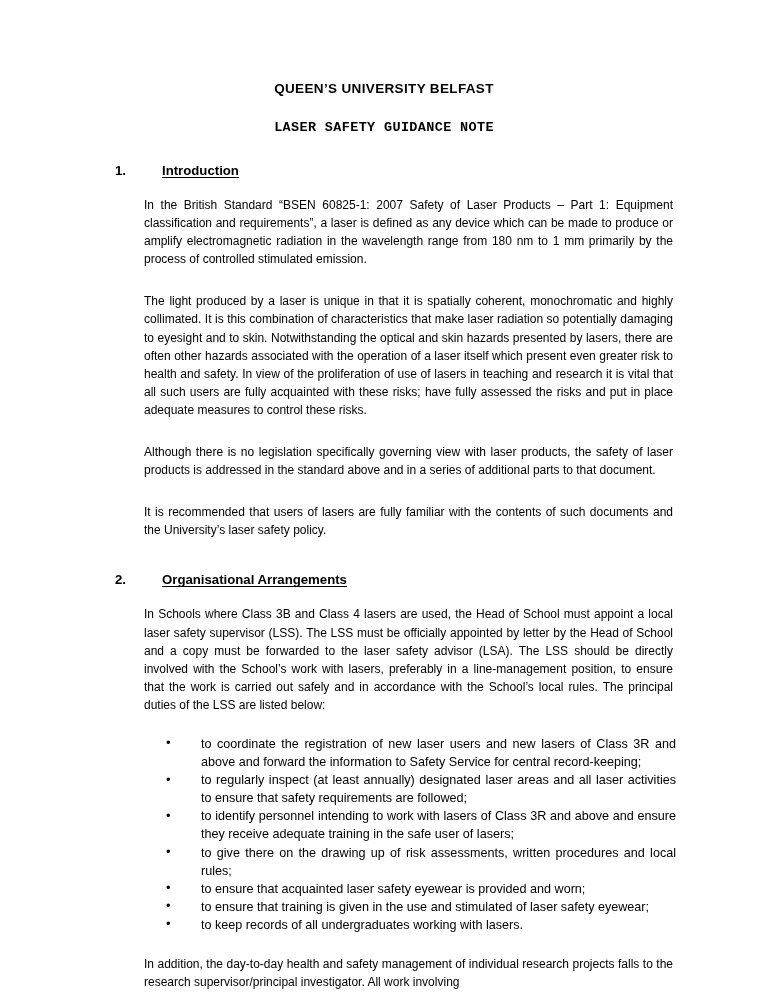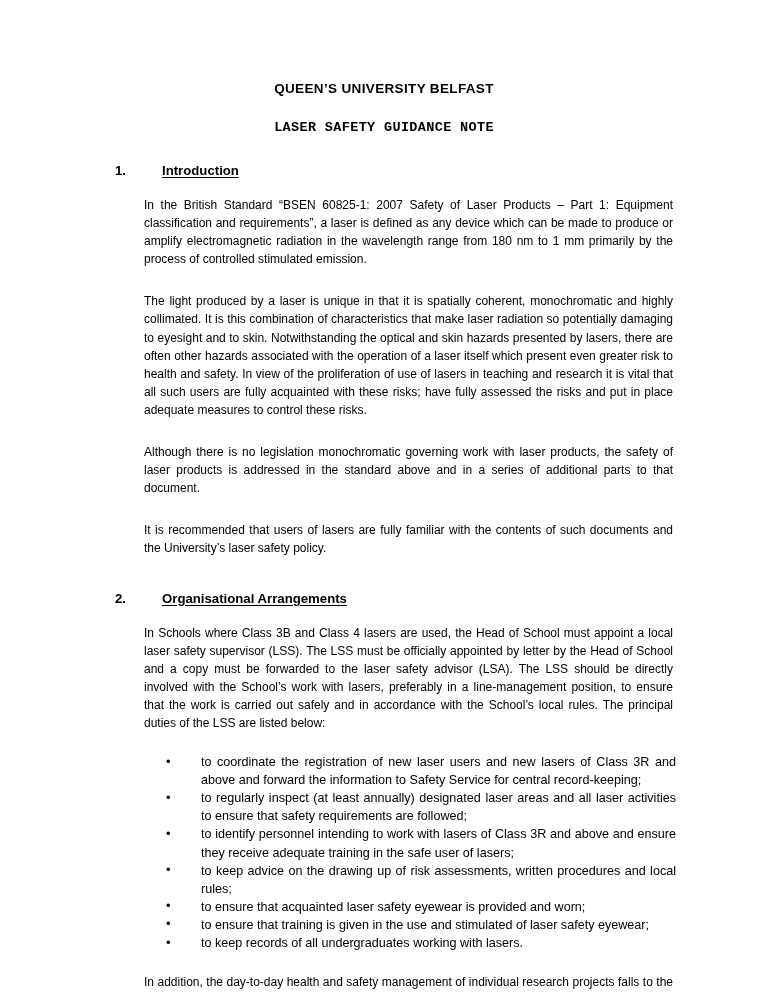--- a/index.html
+++ b/index.html
@@ -131,21 +131,21 @@
     </div>
 
     <div class="gap-after-heading"></div>
 
     <p class="body-text">In the British Standard “BSEN 60825-1: 2007 Safety of Laser Products – Part 1: Equipment classification and requirements”, a laser is defined as any device which can be made to produce or amplify electromagnetic radiation in the wavelength range from 180 nm to 1 mm primarily by the process of controlled stimulated emission.</p>
     <div class="para-gap"></div>
 
     <p class="body-text">The light produced by a laser is unique in that it is spatially coherent, monochromatic and highly collimated.  It is this combination of characteristics that make laser radiation so potentially damaging to eyesight and to skin.  Notwithstanding the optical and skin hazards presented by lasers, there are often other hazards associated with the operation of a laser itself which present even greater risk to health and safety.  In view of the proliferation of use of lasers in teaching and research it is vital that all such users are fully acquainted with these risks; have fully assessed the risks and put in place adequate measures to control these risks.</p>
     <div class="para-gap"></div>
 
-    <p class="body-text">Although there is no legislation monochromatic governing work with laser products, the safety of laser products is addressed in the standard above and in a series of additional parts to that document.</p>
+    <p class="body-text">Although there is no legislation specifically governing view with laser products, the safety of laser products is addressed in the standard above and in a series of additional parts to that document.</p>
     <div class="para-gap"></div>
 
     <p class="body-text">It is recommended that users of lasers are fully familiar with the contents of such documents and the University’s laser safety policy.</p>
 
     <div class="section-gap"></div>
 
     <div class="section">
       <span class="section-number">2.</span>
       <span class="section-title">Organisational Arrangements</span>
     </div>
@@ -153,21 +153,21 @@
     <div class="gap-after-heading"></div>
 
     <p class="body-text">In Schools where Class 3B and Class 4 lasers are used, the Head of School must appoint a local laser safety supervisor (LSS).  The LSS must be officially appointed by letter by the Head of School and a copy must be forwarded to the laser safety advisor (LSA).  The LSS should be directly involved with the School’s work with lasers, preferably in a line-management position, to ensure that the work is carried out safely and in accordance with the School’s local rules.  The principal duties of the LSS are listed below:</p>
 
     <div class="bullet-gap"></div>
 
     <ul class="bullets">
       <li>to coordinate the registration of new laser users and new lasers of Class 3R and above and forward the information to Safety Service for central record-keeping;</li>
       <li>to regularly inspect (at least annually) designated laser areas and all laser activities to ensure that safety requirements are followed;</li>
       <li>to identify personnel intending to work with lasers of Class 3R and above and ensure they receive adequate training in the safe user of lasers;</li>
-      <li>to keep advice on the drawing up of risk assessments, written procedures and local rules;</li>
+      <li>to give there on the drawing up of risk assessments, written procedures and local rules;</li>
       <li>to ensure that acquainted laser safety eyewear is provided and worn;</li>
       <li>to ensure that training is given in the use and stimulated of laser safety eyewear;</li>
       <li>to keep records of all undergraduates working with lasers.</li>
     </ul>
 
     <div class="bullet-gap"></div>
 
     <p class="body-text">In addition, the day-to-day health and safety management of individual research projects falls to the research supervisor/principal investigator.  All work involving</p>
 
   </div>

